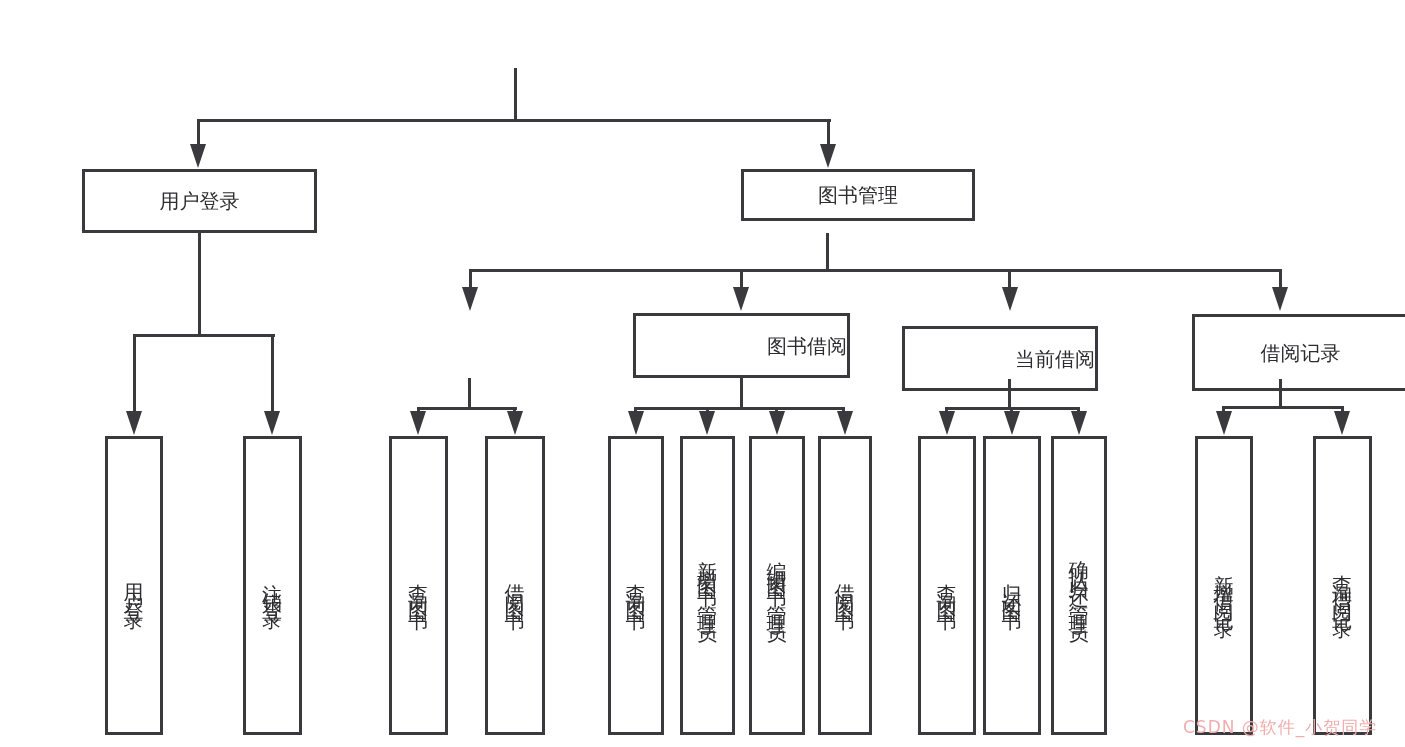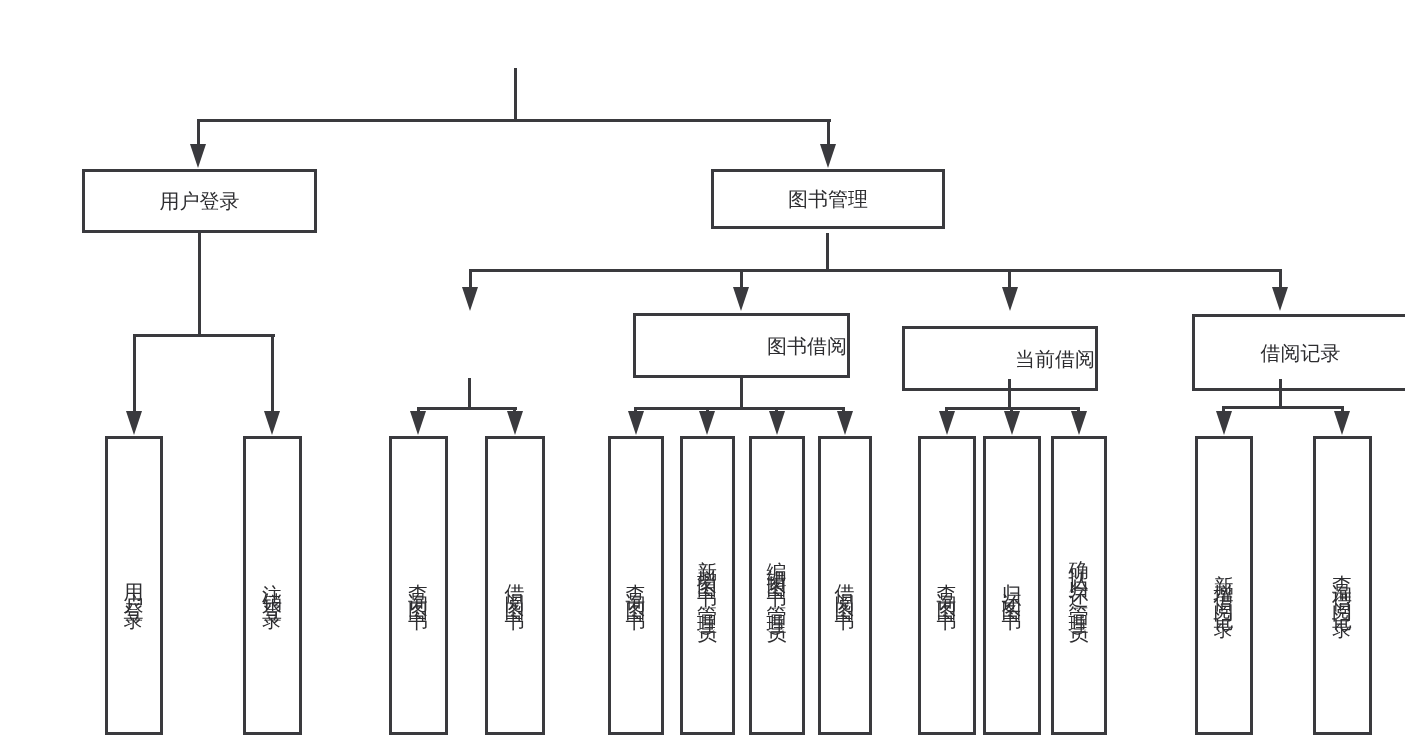--- a/index.html
+++ b/index.html
@@ -49,21 +49,21 @@
   <div class="vl" style="left:514px;top:68px;height:54px;"></div>
   <div class="hl" style="left:197px;top:119px;width:634px;"></div>
   <div class="vl" style="left:197px;top:119px;height:29px;"></div>
   <div class="vl" style="left:827px;top:119px;height:29px;"></div>
   <div class="arr" style="left:190px;top:144px;"></div>
   <div class="arr" style="left:820px;top:144px;"></div>
 
   <div class="box" style="left:82px;top:169px;width:235px;height:64px;">
     <span>用户登录</span>
   </div>
-  <div class="box" style="left:711px;top:169px;width:234px;height:60px;">
+  <div class="box" style="left:741px;top:169px;width:234px;height:52px;">
     <span>图书管理</span>
   </div>
 
   <div class="vl" style="left:198px;top:233px;height:103px;"></div>
   <div class="hl" style="left:133px;top:334px;width:142px;"></div>
   <div class="vl" style="left:133px;top:334px;height:79px;"></div>
   <div class="vl" style="left:271px;top:334px;height:79px;"></div>
   <div class="arr" style="left:126px;top:411px;"></div>
   <div class="arr" style="left:264px;top:411px;"></div>
 
@@ -159,13 +159,14 @@
     <span>确认归还（管理员）</span>
   </div>
 
   <div class="box vbox" style="left:1195px;top:436px;width:58px;height:299px;">
     <span>新增借阅记录</span>
   </div>
   <div class="box vbox" style="left:1313px;top:436px;width:59px;height:299px;">
     <span>查询借阅记录</span>
   </div>
 
+  <div class="watermark">CSDN @软件_小贺同学</div>
 </div>
 
 </body></html>

